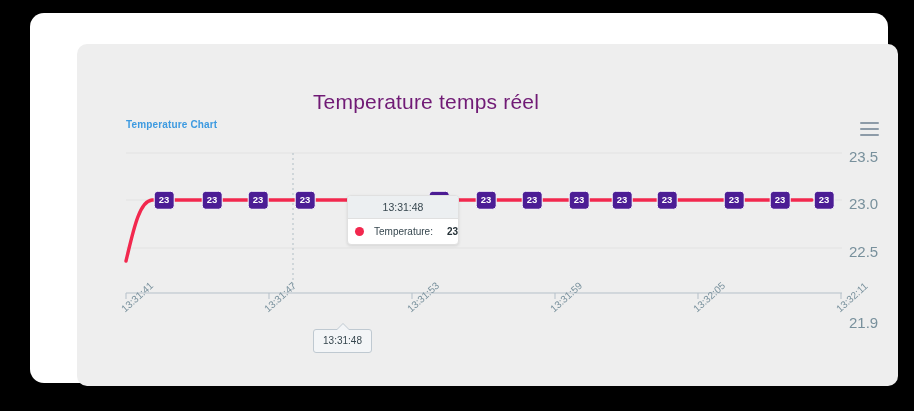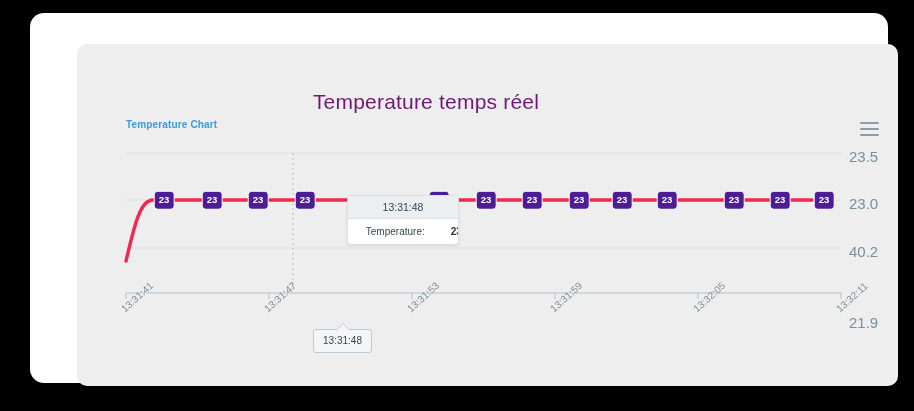--- a/index.html
+++ b/index.html
@@ -146,24 +146,23 @@
     border-bottom: 1px solid #e0e0e0;
     text-align: center;
     padding: 5px 0 5px 0;
     color: #37474f;
     font-size: 10.5px;
   }
   #tooltip-body {
     display: flex;
     align-items: center;
     padding: 7px 8px 7px 7px;
-    gap: 22px;
+    gap: 10px;
     color: #37474f;
     white-space: nowrap;
-    justify-content: center;
   }
   #tooltip-marker {
     width: 9px;
     height: 9px;
     border-radius: 50%;
     background: #f2284e;
     flex: 0 0 auto;
   }
   #tooltip-value { font-weight: bold; margin-left: 4px; color: #263238; }
 
@@ -240,21 +239,21 @@
         <line x1="216" y1="109" x2="216" y2="249" stroke="#b0bec5" stroke-width="1" stroke-dasharray="2 3"></line>
 
         <path d="M49 217 C 56 188, 62 157, 75 156
                  L 123 156 L 169 156 L 216 156 L 263 156 L 310 156 L 350 156
                  L 397 156 L 443 156 L 490 156 L 533 156 L 578 156 L 645 156
                  L 691 156 L 735 156" fill="none" stroke="#f2284e" stroke-width="3.4" stroke-linecap="round"></path>
       </svg>
 
       <div class="y-label" style="top:104px;">23.5</div>
       <div class="y-label" style="top:151px;">23.0</div>
-      <div class="y-label" style="top:199px;">40.2</div>
+      <div class="y-label" style="top:199px;">22.5</div>
       <div class="y-label" style="top:244px;margin-top:26px;">21.9</div>
 
       <div class="x-label" style="left:42px;  top:262px;">13:31:41</div>
       <div class="x-label" style="left:185px; top:262px;">13:31:47</div>
       <div class="x-label" style="left:328px; top:262px;">13:31:53</div>
       <div class="x-label" style="left:471px; top:262px;">13:31:59</div>
       <div class="x-label" style="left:614px; top:262px;">13:32:05</div>
       <div class="x-label" style="left:757px; top:262px;">13:32:11</div>
 
       <div class="pt-label" style="left:75px;  top:156px;">23</div>

